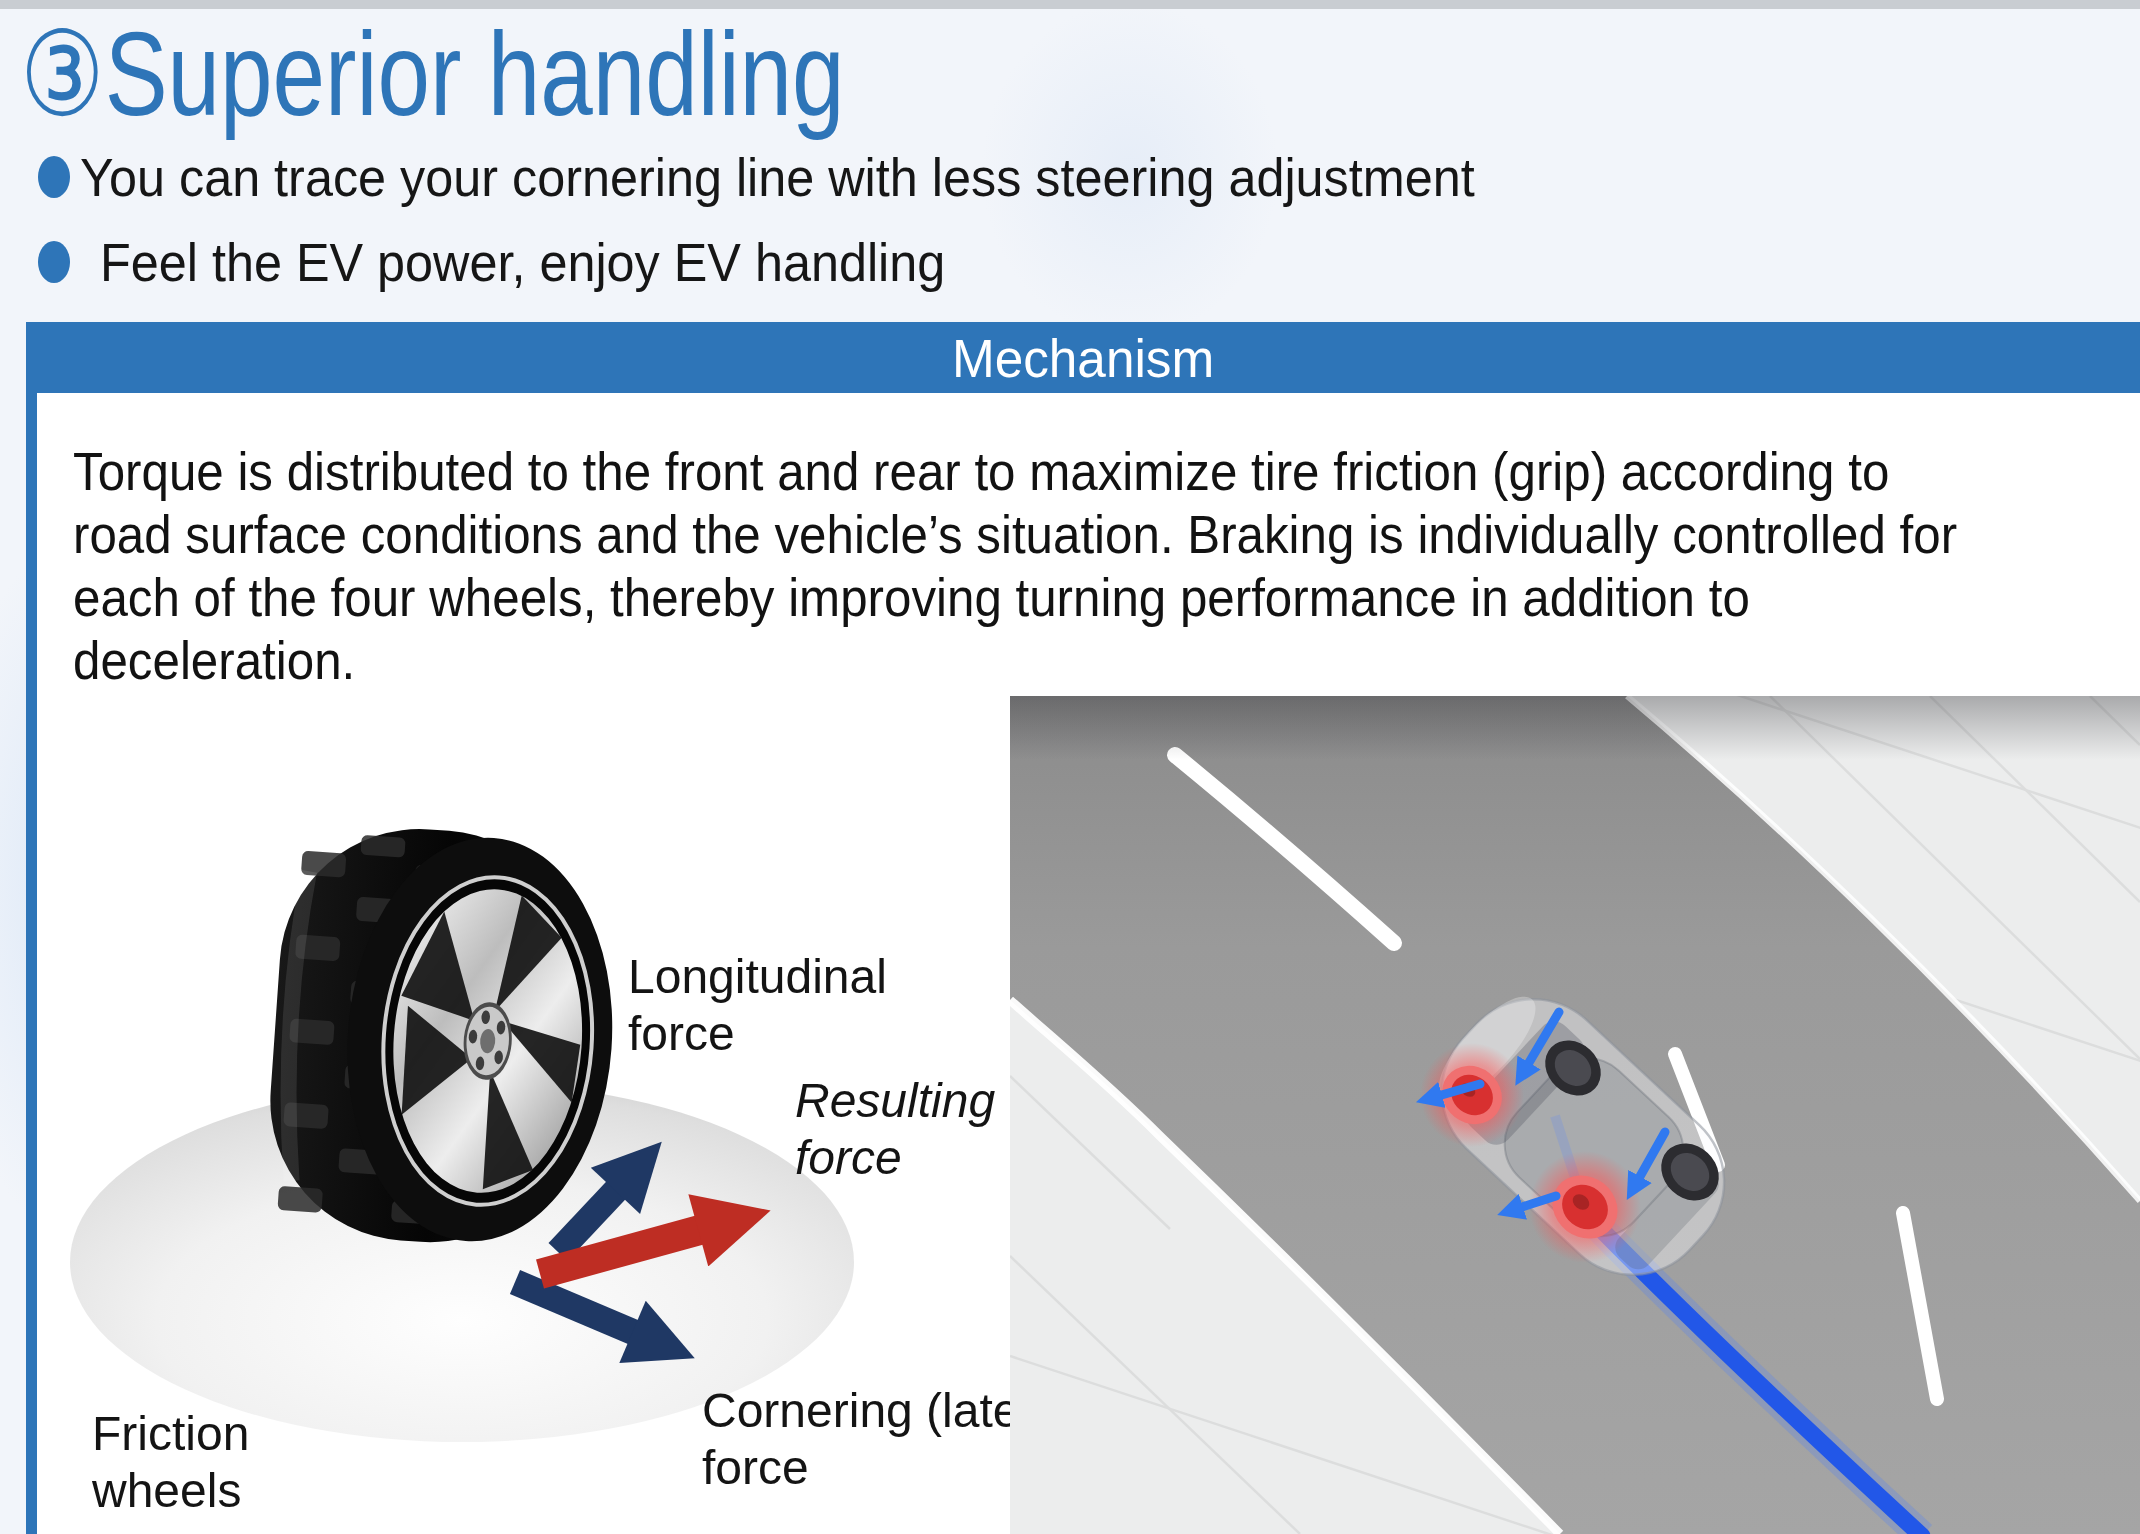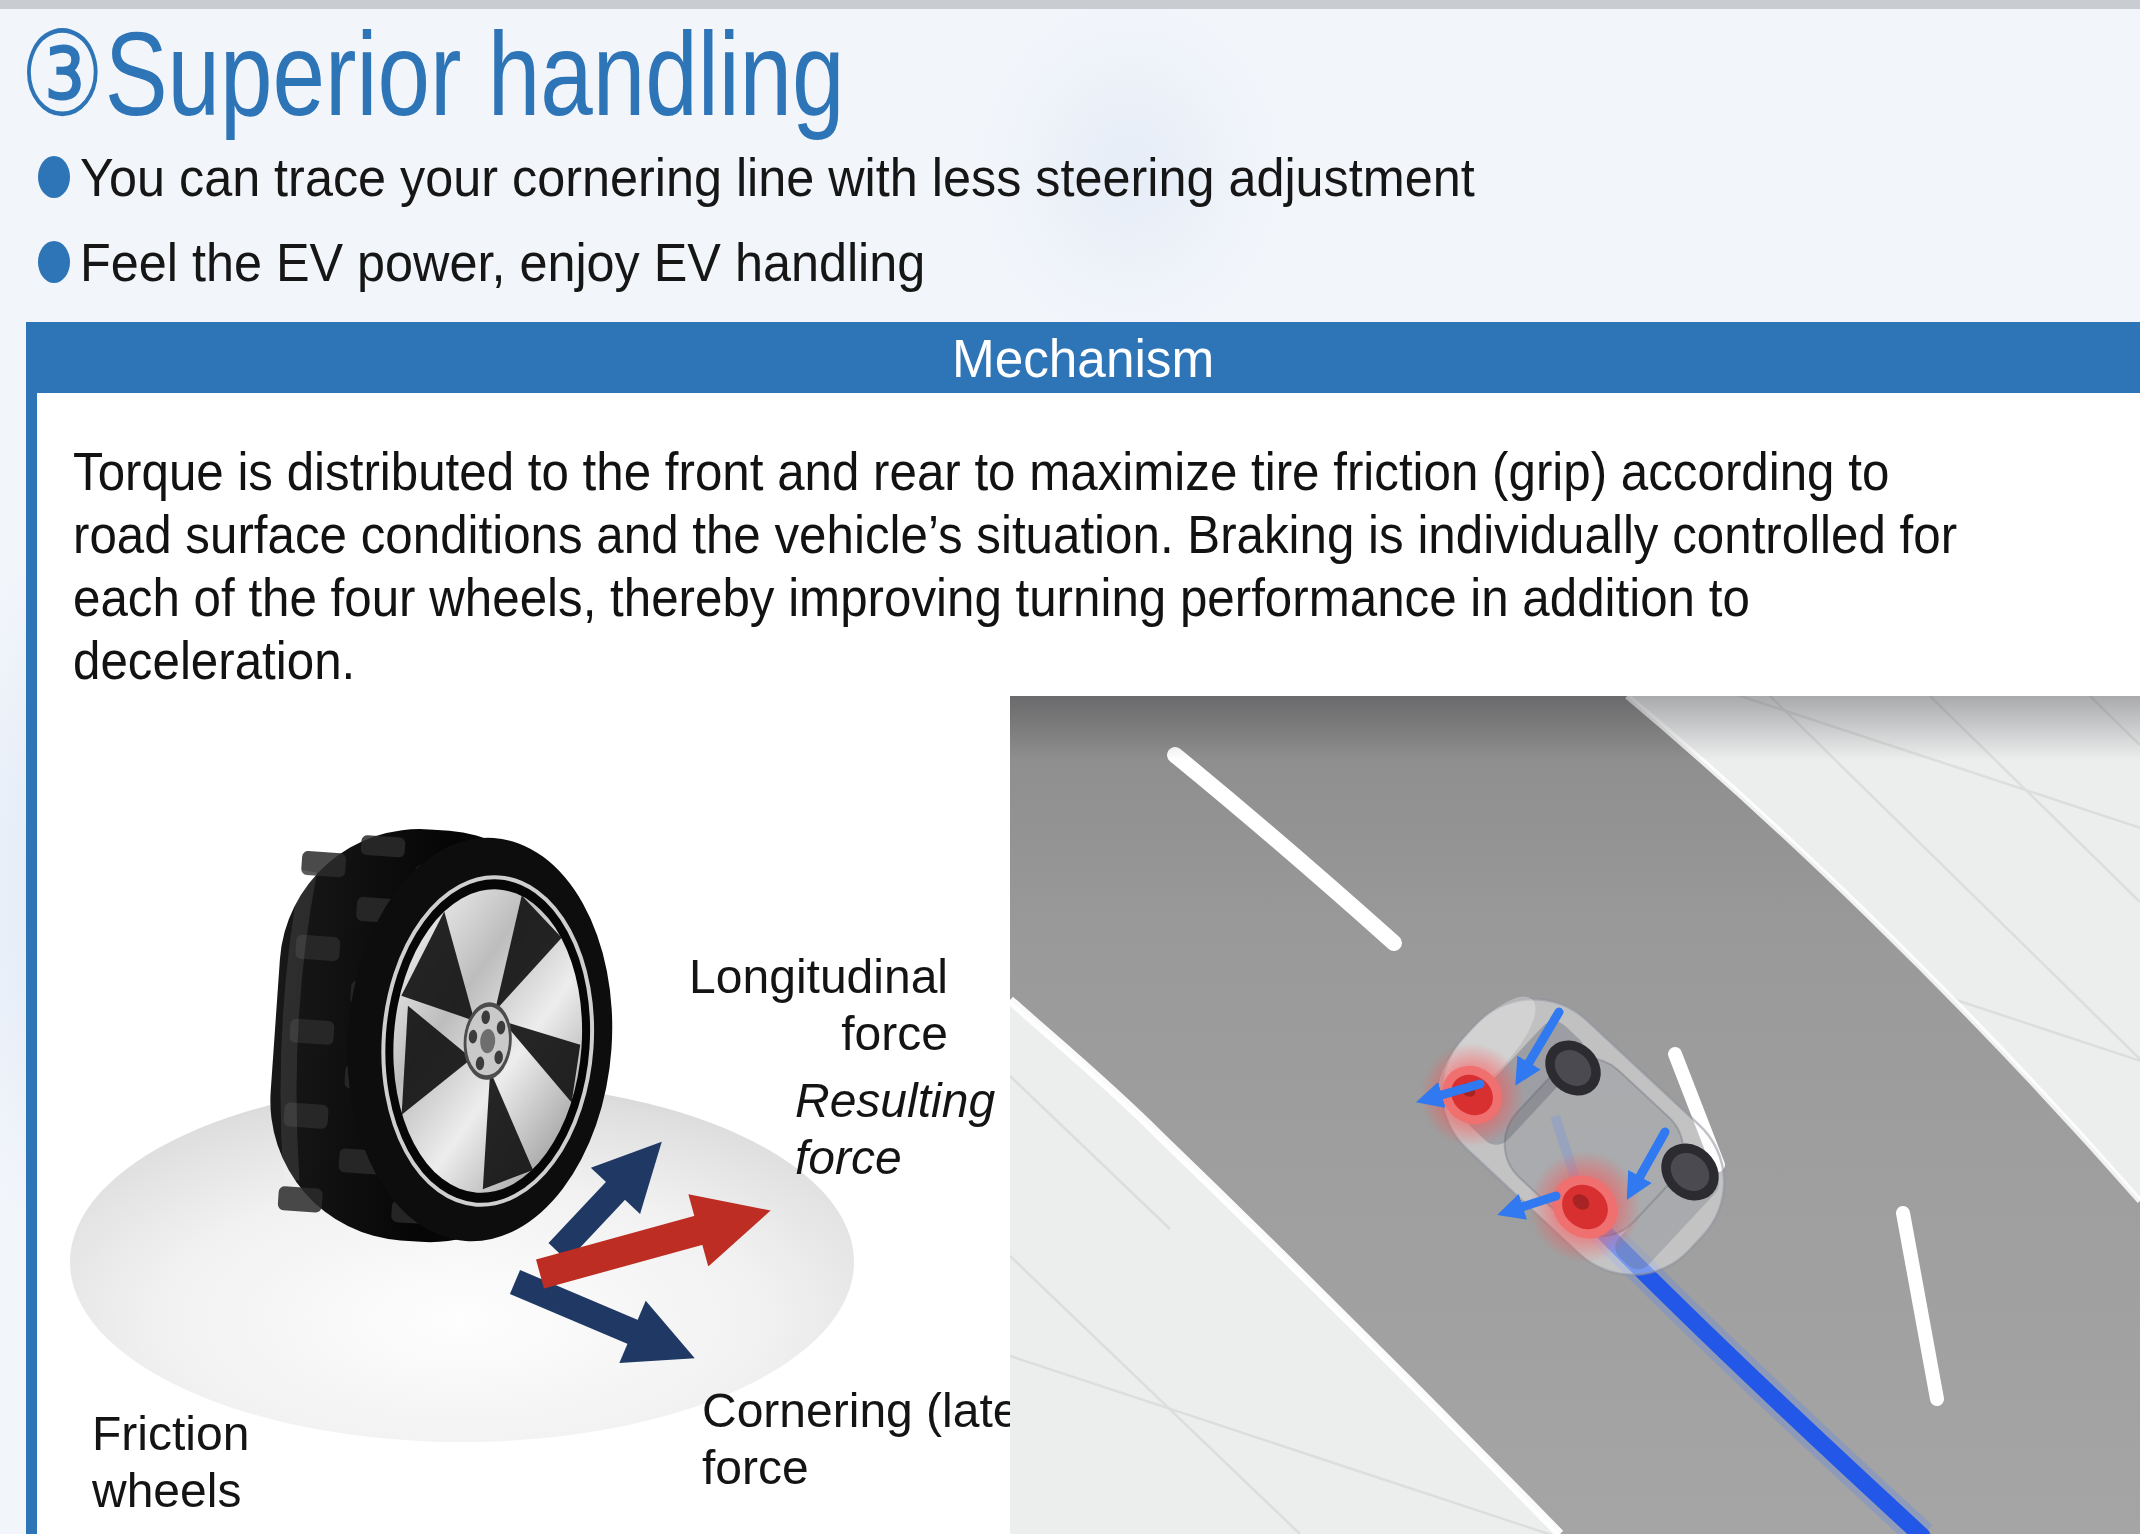--- a/index.html
+++ b/index.html
@@ -15,38 +15,38 @@
     background:radial-gradient(ellipse at center, rgba(222,232,246,.6), rgba(222,232,246,0) 70%);}
   .top-strip{position:absolute;left:0;top:0;width:2140px;height:9px;background:#c9cdd2;}
 
   .title{
     position:absolute;left:20px;top:8px;
     font-size:118px;line-height:1.12;color:#2e75b8;white-space:nowrap;
     transform:scaleX(0.80);transform-origin:left top;letter-spacing:0px;font-weight:400;
   }
   .bullet-row{position:absolute;left:38px;display:flex;align-items:flex-start;justify-content:center;}
   .bullet-row.b1{top:148px;}
-  .bullet-row.b2{top:233px;}
+  .bullet-row.b2{top:233px;gap:20px;}
   .bullet-dot{width:32px;height:42px;border-radius:50%;background:#2e75b8;margin-top:8px;flex:none;}
   .bullet-text{font-size:53px;line-height:1.15;margin-left:10px;white-space:nowrap;
     transform:scaleX(0.95);transform-origin:left top;}
 
   .mech-box{position:absolute;left:26px;top:322px;right:0;bottom:0;
     background:#ffffff;border-left:11px solid #2e75b8;}
   .mech-bar{position:absolute;left:-11px;top:0;right:0;height:71px;background:#2e75b8;
     display:flex;align-items:center;justify-content:center;}
   .mech-bar-label{color:#ffffff;font-size:54px;transform:scaleX(0.95);transform-origin:center;}
   .mech-paragraph{
     position:absolute;left:36px;top:118px;width:2060px;
     font-size:53px;line-height:63px;color:#121212;
     transform:scaleX(0.93);transform-origin:left top;
   }
 
   .diagram-label{position:absolute;font-size:48px;line-height:57px;color:#141414;}
-  .lbl-longitudinal{left:628px;top:948px;width:320px;text-align:right;}
+  .lbl-longitudinal{left:628px;top:948px;width:320px;}
   .lbl-resulting{left:795px;top:1072px;width:250px;font-style:italic;}
   .lbl-cornering{left:702px;top:1382px;width:390px;}
   .lbl-friction{left:92px;top:1405px;width:230px;}
 
   .tire-svg{position:absolute;left:40px;top:820px;width:860px;height:660px;}
   .road-visual{position:absolute;left:1010px;top:696px;width:1130px;height:838px;overflow:hidden;}
   .road-svg{display:block;width:1130px;height:838px;}
 </style>
 </head>
 <body>

